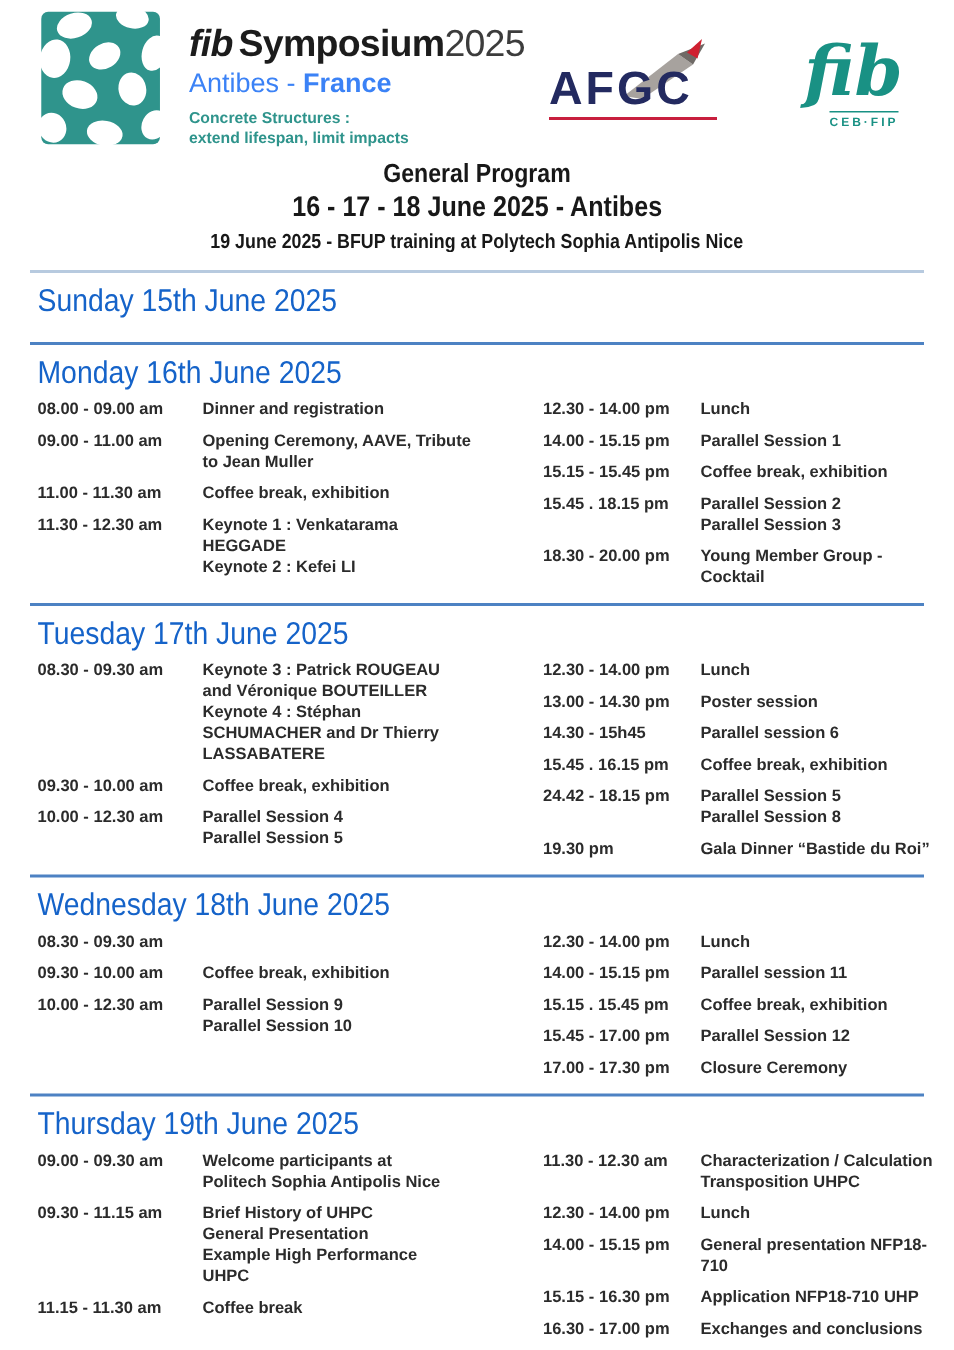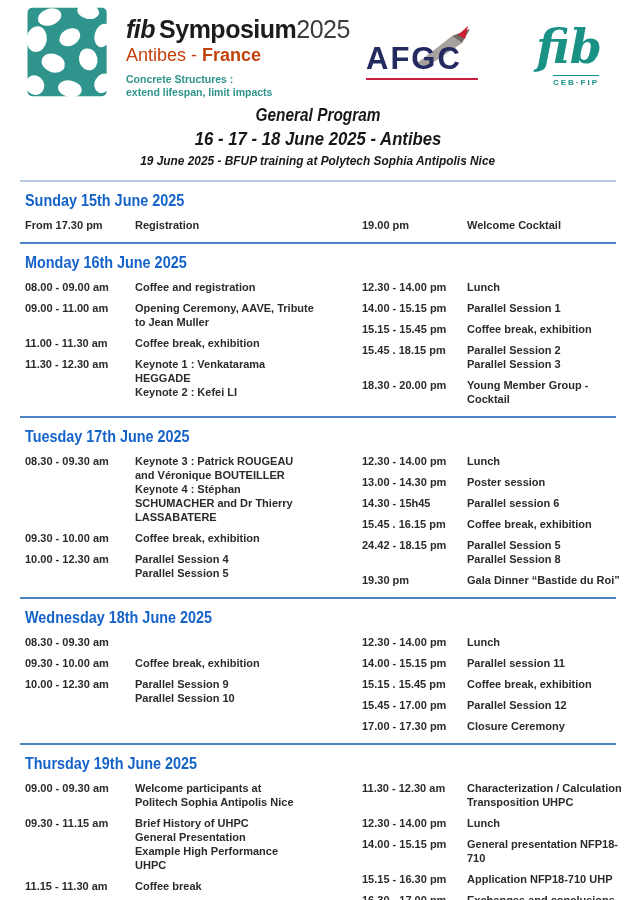--- a/index.html
+++ b/index.html
@@ -7,48 +7,48 @@
   body { font-family: "Liberation Sans", sans-serif; color: #262626; }
 
   
   .header { display: flex; align-items: center; padding: 4px 24px 0 6px; height: 100px; margin-left: 16px; }
   .coral-logo { width: 92px; height: 92px; flex: 0 0 auto; }
   .brand-block { margin: 10px 0 0 12px; }
   .brand-line1 { font-size: 25px; color: #1c1c1c; letter-spacing: -0.5px; }
   .brand-fib { font-style: italic; font-weight: 800; margin-right: 4px; }
   .brand-symposium { font-weight: 700; }
   .brand-year { font-weight: 400; color: #3c3c3c; }
-  .brand-line2 { font-size: 18px; color: #c2410c; margin-top: 1px; }
+  .brand-line2 { font-size: 18px; color: #3b82f6; margin-top: 1px; }
   .brand-loc-bold { font-weight: 700; }
   .brand-tagline { margin-top: 7px; font-size: 10.5px; font-weight: 600; color: #2f948c; line-height: 13px; }
 
   .afgc-logo { margin-left: auto; margin-top: 18px; position: relative; width: 112px; }
   .afgc-arrow { position: absolute; top: -16px; right: 2px; }
   .afgc-text { font-size: 31px; font-weight: 700; color: #232a60; letter-spacing: 2px; line-height: 34px; position: relative; }
   .afgc-underline { height: 2px; background: #c81f3e; margin-top: 2px; }
 
   .fibceb-logo { margin-left: 48px; margin-top: 8px; width: 86px; text-align: center; }
   .fibceb-text { font-family: "DejaVu Serif", serif; font-style: italic; font-size: 46px; font-weight: 700; color: #199184; line-height: 48px; }
   .fibceb-sub { display: inline-block; border-top: 1.5px solid #199184; padding-top: 2px; margin-left: 14px; font-size: 8px; letter-spacing: 2px; color: #199184; font-weight: 700; }
 
   
   .title-block { text-align: center; margin-top: 4px; }
-  .title-line { color: #181818; font-weight: 700; font-style: italic; }
+  .title-line { color: #181818; font-weight: 700; }
   .title-line > span { display: inline-block; transform: scaleX(0.88); transform-origin: center; white-space: nowrap; }
   .title-1 { font-size: 17.5px; line-height: 23px; }
   .title-2 { font-size: 19px; line-height: 24px; }
   .title-3 { font-size: 13.5px; line-height: 20px; }
 
   
   .divider-light { border-top: 2px solid #b7cadf; margin: 9px 20px 0 20px; }
   .divider { border-top: 2px solid #4d82c3; margin: 0 20px; }
 
   
   .day-section { padding: 9px 0 10px 0; }
-  .day-title { color: #1563c9; font-weight: 700; font-size: 16px; line-height: 19px; margin: 0 0 8px 25px; }
+  .day-title { color: #1563c9; font-weight: 400; font-size: 21px; line-height: 19px; margin: 0 0 8px 25px; }
   .day-title > span { display: inline-block; transform: scaleX(0.9); transform-origin: left center; white-space: nowrap; }
   .day-columns { display: grid; grid-template-columns: 322px 1fr; }
   .day-col { display: flex; flex-direction: column; }
   .day-col-left { padding-left: 25px; }
   .day-col-right { padding-left: 40px; padding-right: 10px; }
   .schedule-row { display: flex; align-items: flex-start; margin-bottom: 7px; }
   .schedule-row:last-child { margin-bottom: 0; }
   .time-label { flex: 0 0 auto; font-size: 11px; font-weight: 700; line-height: 14px; color: #2b2b2b; }
   .day-col-left .time-label { width: 110px; }
   .day-col-right .time-label { width: 105px; }
@@ -105,43 +105,29 @@
   <div class="title-line title-1"><span>General Program</span></div>
   <div class="title-line title-2"><span>16 - 17 - 18 June 2025 - Antibes</span></div>
   <div class="title-line title-3"><span>19 June 2025 - BFUP training at Polytech Sophia Antipolis Nice</span></div>
 </div>
 
 <div class="divider-light"></div>
 
 <div>
   <section class="day-section">
     <h2 class="day-title"><span>Sunday 15th June 2025</span></h2>
-    <div class="day-columns">
-      <div class="day-col day-col-left">
-  <div class="schedule-row">
-    <div class="time-label">From 17.30 pm</div>
-    <div class="event-label">Registration</div>
-  </div>
-</div>
-      <div class="day-col day-col-right">
-  <div class="schedule-row">
-    <div class="time-label">19.00 pm</div>
-    <div class="event-label">Welcome Cocktail</div>
-  </div>
-</div>
-    </div>
   </section>
 <div class="divider"></div>
   <section class="day-section">
     <h2 class="day-title"><span>Monday 16th June 2025</span></h2>
     <div class="day-columns">
       <div class="day-col day-col-left">
   <div class="schedule-row">
     <div class="time-label">08.00 - 09.00 am</div>
-    <div class="event-label">Coffee and registration</div>
+    <div class="event-label">Dinner and registration</div>
   </div>
 
   <div class="schedule-row">
     <div class="time-label">09.00 - 11.00 am</div>
     <div class="event-label">Opening Ceremony, AAVE, Tribute
 to Jean Muller</div>
   </div>
 
   <div class="schedule-row">
     <div class="time-label">11.00 - 11.30 am</div>

